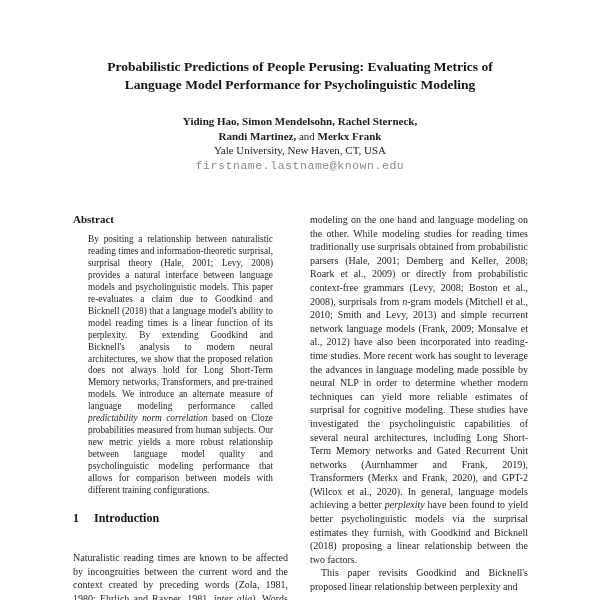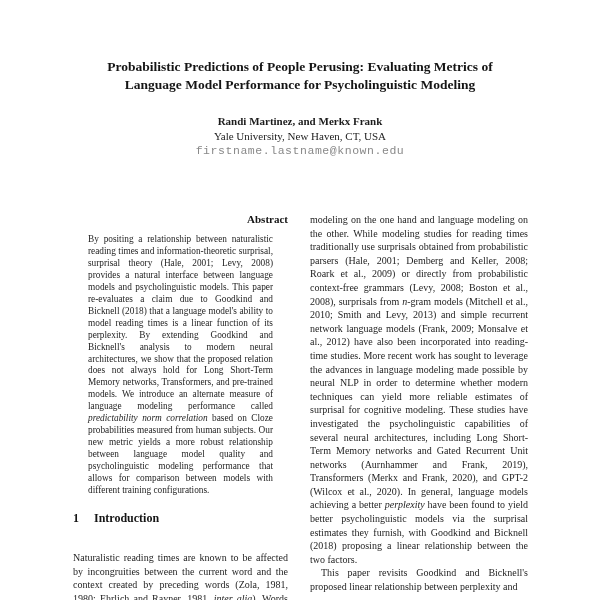--- a/index.html
+++ b/index.html
@@ -23,38 +23,38 @@
   }
   .authors-block {
     position: absolute;
     top: 114px; left: 0; right: 0;
     text-align: center;
     font-size: 11px;
     line-height: 14.5px;
     color: #1c1c1c;
   }
   .bold-name { font-weight: bold; }
-  .conj { font-weight: bold; }
+  .conj { font-weight: normal; }
   .email-line {
     font-family: "Liberation Mono", "DejaVu Sans Mono", monospace;
     font-size: 11.5px;
     letter-spacing: 0.55px;
     color: #898989;
     margin-top: 1px;
   }
   .cols {
     position: absolute;
     top: 213px; left: 73px;
     display: flex;
     gap: 22px;
   }
   .col-left  { width: 215px; }
   .col-right { width: 218px; }
   .abstract-heading {
-    text-align: right;
+    text-align: left;
     font-weight: bold;
     font-size: 11px;
     color: #151515;
     margin-bottom: 9px;
   }
   .abstract-body {
     margin: 0 15px;
     font-size: 9.3px;
     line-height: 11.95px;
     text-align: justify;
@@ -82,20 +82,21 @@
 <body>
 
 <div class="page">
 
   <div class="title-block">
     <div>Probabilistic Predictions of People Perusing: Evaluating Metrics of</div>
     <div>Language Model Performance for Psycholinguistic Modeling</div>
   </div>
 
   <div class="authors-block">
+    <div class="bold-name">Yiding Hao, Simon Mendelsohn, Rachel Sterneck,</div>
     <div><span class="bold-name">Randi Martinez,</span><span class="conj"> and </span><span class="bold-name">Merkx Frank</span></div>
     <div>Yale University, New Haven, CT, USA</div>
     <div class="email-line">firstname.lastname@known.edu</div>
   </div>
 
   <div class="cols">
 
     <div class="col-left">
       <div class="abstract-heading">Abstract</div>
       <div class="abstract-body"><span>By positing a relationship between naturalistic reading times and information-theoretic surprisal, surprisal theory (Hale, 2001; Levy, 2008) provides a natural interface between language models and psycholinguistic models. This paper re-evaluates a claim due to Goodkind and Bicknell (2018) that a language model's ability to model reading times is a linear function of its perplexity. By extending Goodkind and Bicknell's analysis to modern neural architectures, we show that the proposed relation does not always hold for Long Short-Term Memory networks, Transformers, and pre-trained models. We introduce an alternate measure of language modeling performance called </span><i>predictability norm correlation</i><span> based on Cloze probabilities measured from human subjects. Our new metric yields a more robust relationship between language model quality and psycholinguistic modeling performance that allows for comparison between models with different training configurations.</span></div>

